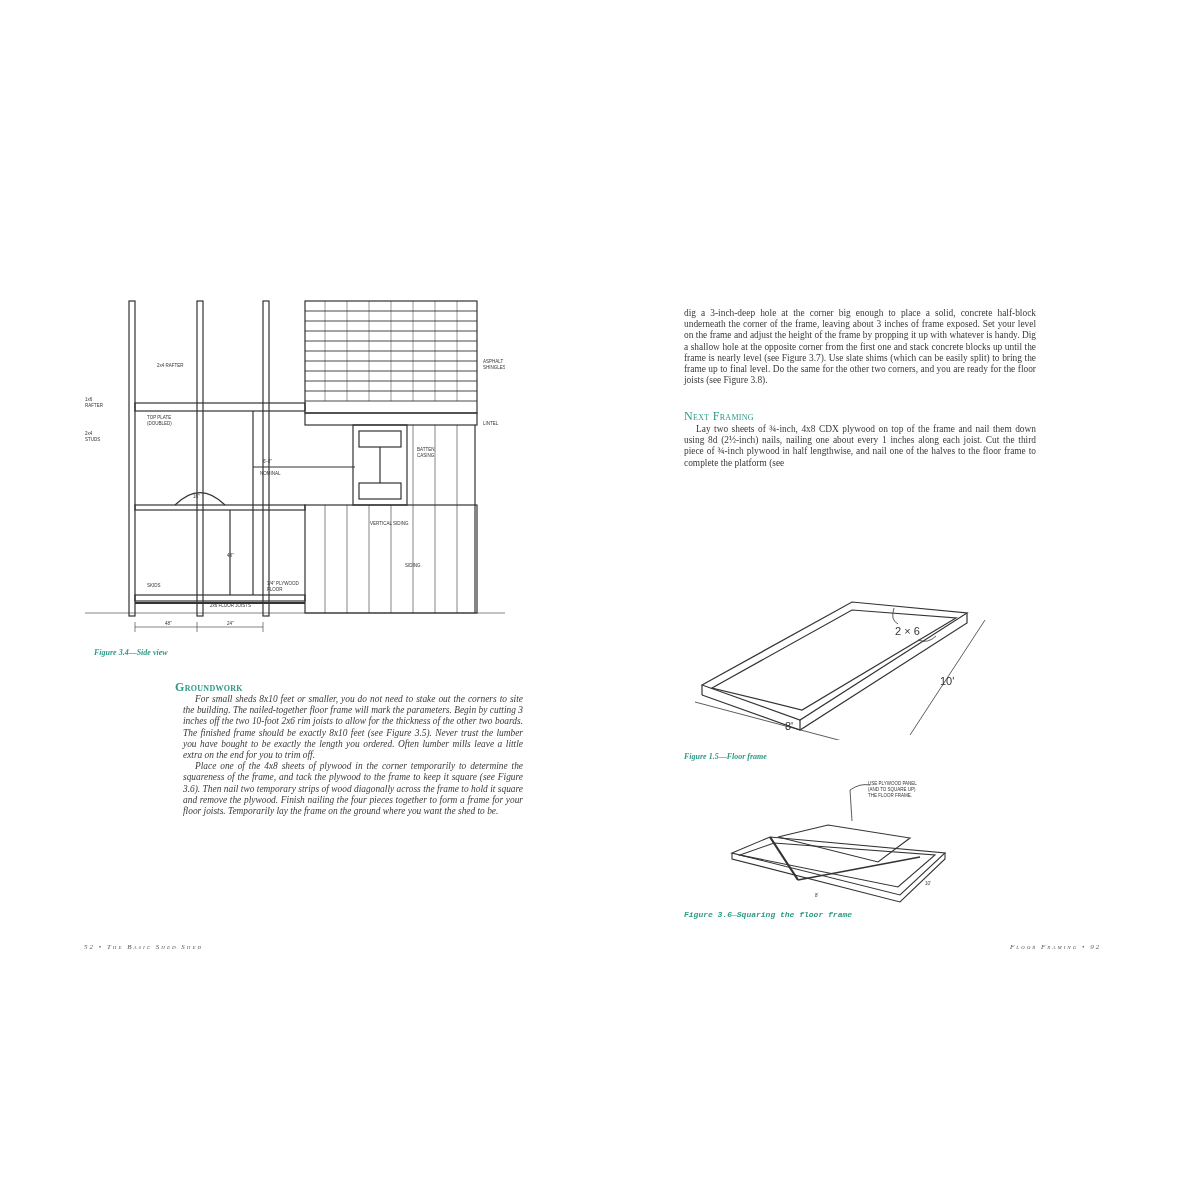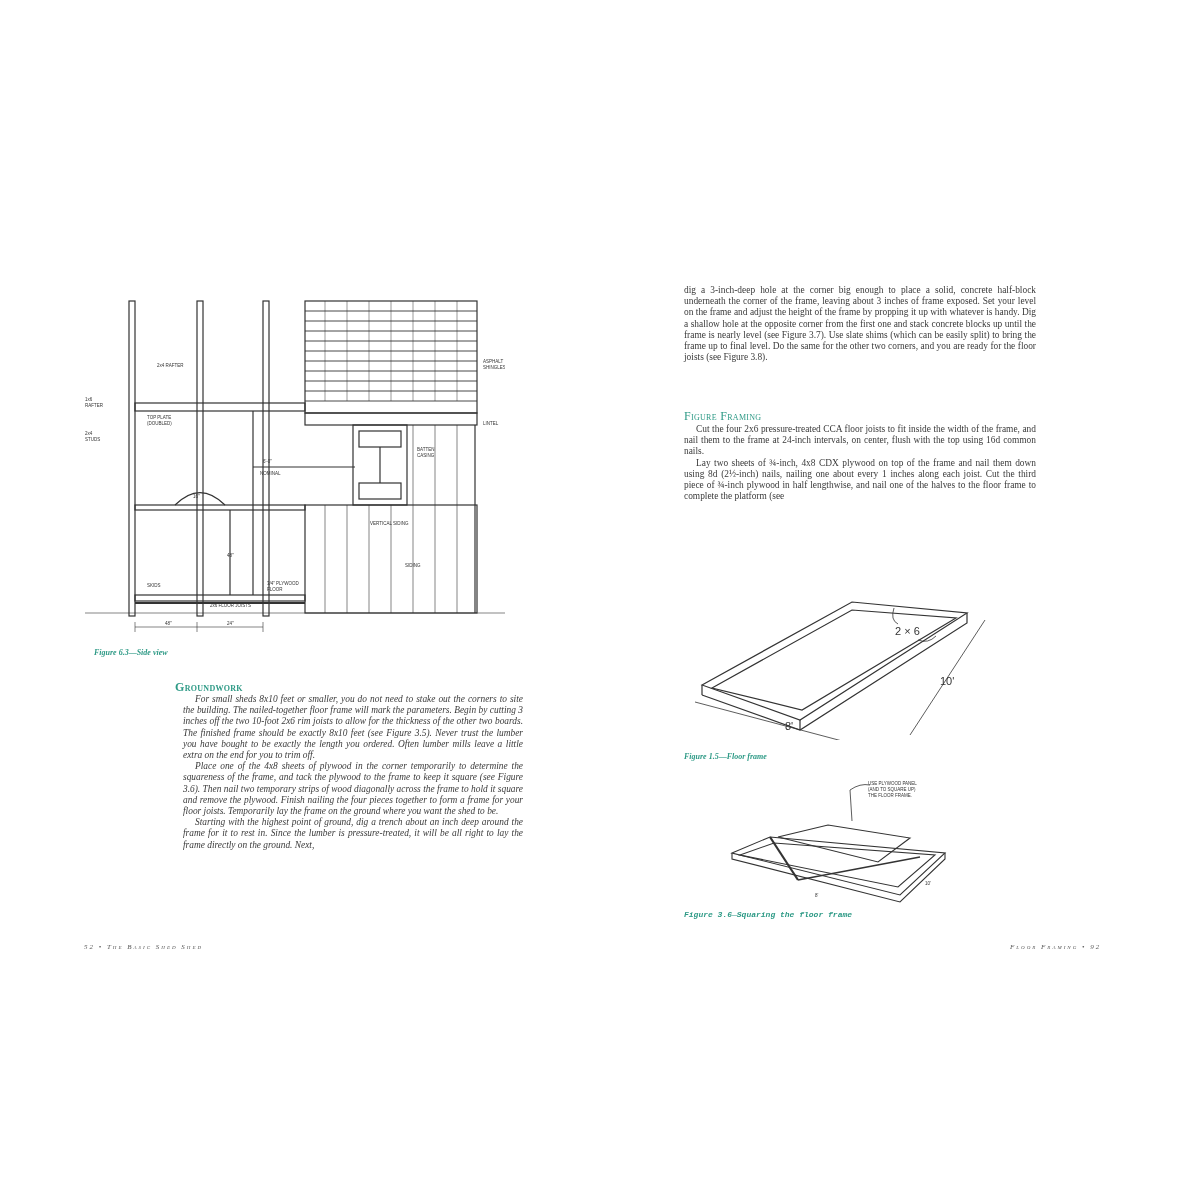--- a/index.html
+++ b/index.html
@@ -110,43 +110,41 @@
         <text x="0" y="106">1x6</text>
         <text x="0" y="112">RAFTER</text>
         <text x="0" y="140">2x4</text>
         <text x="0" y="146">STUDS</text>
         <text x="80" y="330">48"</text>
         <text x="142" y="330">24"</text>
       </g>
     </svg>
   </div>
 
-  <div class="caption" style="left:94px; top:648px;">Figure 6.3—Side view</div>
+  <div class="caption" style="left:94px; top:648px;">Figure 3.4—Side view</div>
 
   <div class="heading" style="left:175px; top:680px;font-weight:bold;">Groundwork</div>
 
   <div class="body-text" style="left:183px; top:694px; width:340px;font-style:italic;">
     <p>For small sheds 8x10 feet or smaller, you do not need to stake out the corners to site the building. The nailed-together floor frame will mark the parameters. Begin by cutting 3 inches off the two 10-foot 2x6 rim joists to allow for the thickness of the other two boards. The finished frame should be exactly 8x10 feet (see Figure 3.5). Never trust the lumber you have bought to be exactly the length you ordered. Often lumber mills leave a little extra on the end for you to trim off.</p>
     <p>Place one of the 4x8 sheets of plywood in the corner temporarily to determine the squareness of the frame, and tack the plywood to the frame to keep it square (see Figure 3.6). Then nail two temporary strips of wood diagonally across the frame to hold it square and remove the plywood. Finish nailing the four pieces together to form a frame for your floor joists. Temporarily lay the frame on the ground where you want the shed to be.</p>
-    <p>Starting with the highest point of ground, dig a trench about an inch deep around the frame for it to rest in. Since the lumber is pressure-treated, it will be all right to lay the frame directly on the ground. Next,</p>
   </div>
 
   <div class="folio" style="left:84px;">52 • The Basic Shed Shed</div>
 </div>
 
 <div class="page right-page">
 
-  <div class="body-text" style="left:84px; top:285px; width:352px;">
+  <div class="body-text" style="left:84px; top:308px; width:352px;">
     <p class="noindent">dig a 3-inch-deep hole at the corner big enough to place a solid, concrete half-block underneath the corner of the frame, leaving about 3 inches of frame exposed. Set your level on the frame and adjust the height of the frame by propping it up with whatever is handy. Dig a shallow hole at the opposite corner from the first one and stack concrete blocks up until the frame is nearly level (see Figure 3.7). Use slate shims (which can be easily split) to bring the frame up to final level. Do the same for the other two corners, and you are ready for the floor joists (see Figure 3.8).</p>
   </div>
 
-  <div class="heading" style="left:84px; top:409px;">Figure Framing</div>
+  <div class="heading" style="left:84px; top:409px;">Next Framing</div>
 
   <div class="body-text" style="left:84px; top:424px; width:352px;">
-    <p>Cut the four 2x6 pressure-treated CCA floor joists to fit inside the width of the frame, and nail them to the frame at 24-inch intervals, on center, flush with the top using 16d common nails.</p>
     <p>Lay two sheets of ¾-inch, 4x8 CDX plywood on top of the frame and nail them down using 8d (2½-inch) nails, nailing one about every 1 inches along each joist. Cut the third piece of ¾-inch plywood in half lengthwise, and nail one of the halves to the floor frame to complete the platform (see</p>
   </div>
 
   <div class="figure" style="left:90px; top:580px; width:300px; height:160px;">
     <svg width="300" height="160" viewBox="0 0 300 160" xmlns="http://www.w3.org/2000/svg">
       <g stroke="#333" fill="none" stroke-width="1.2">
         <polygon points="12,105 162,22 277,33 110,140"></polygon>
         <polygon points="22,108 162,30 266,38 112,130"></polygon>
         <line x1="12" y1="105" x2="12" y2="115"></line>
         <polyline points="12,115 110,150 277,43 277,33"></polyline>

